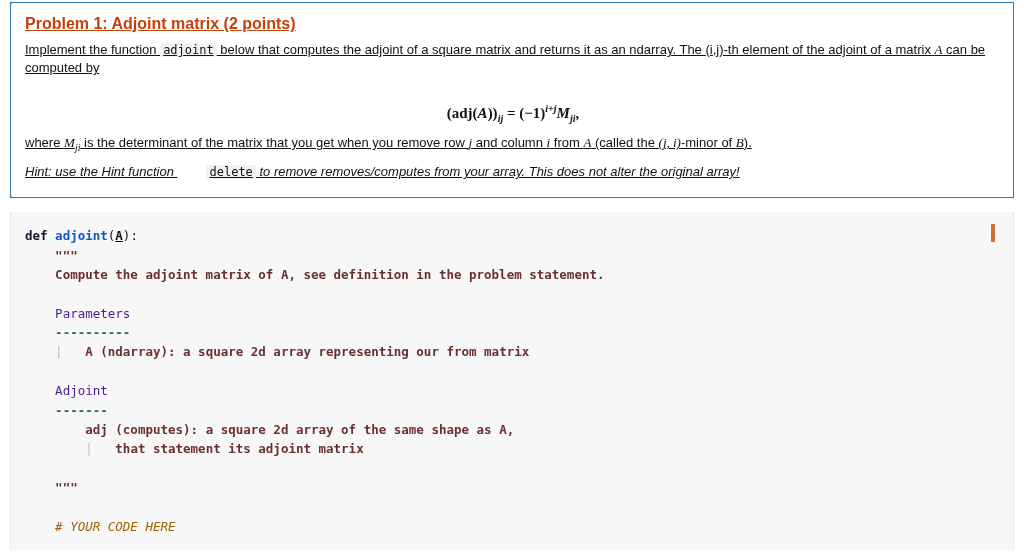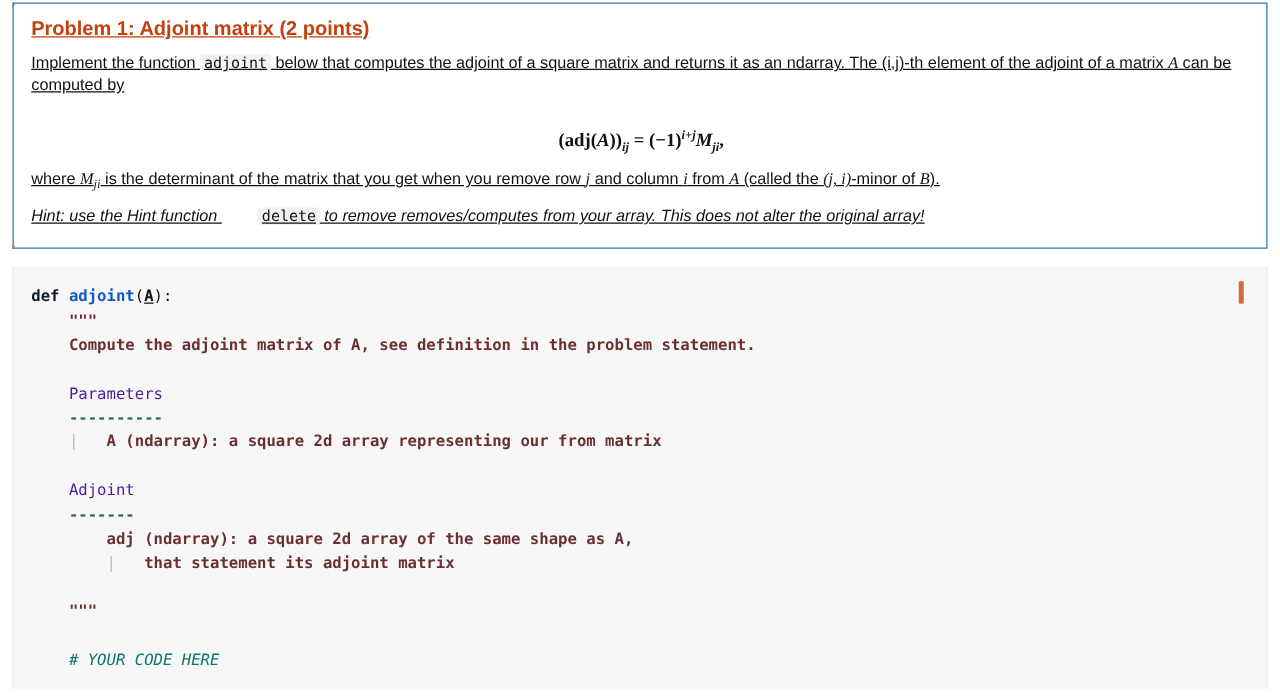--- a/index.html
+++ b/index.html
@@ -105,21 +105,21 @@
       font-family: ui-monospace, SFMono-Regular, Menlo, Consolas, monospace;
       font-size: 12.5px;
       line-height: 1.55;
       white-space: pre;
       overflow: hidden;
     }
     .tok-kw { color: #0f172a; font-weight: 700; }
     .tok-def { color: #1057c8; font-weight: 700; }
     .tok-bold { font-weight: 700; }
     .tok-param { color: #4c1d95; font-weight: 400; }
-    .tok-comment { color: #0f766e; font-style: italic; margin-top: 28px; }
+    .tok-comment { color: #a16207; font-style: italic; margin-top: 28px; }
     .tok-dash { color: #246a5d; font-weight: 700; }
     .tok-bar  { color: #bbb; }
     .tok-doc  { color: #6b2f2f; font-weight:600;}
     .tok-text { color: #6b2f2f; font-weight:700;}
   </style>
 </head>
 <body>
 
 <div class="toolbar">
   <span class="tb-btn">
@@ -185,20 +185,20 @@
 <pre class="code"><span class="tok-kw">def</span> <span class="tok-def">adjoint</span><span>(</span><span class="tok-bold" style="text-decoration:underline;">A</span><span>):</span>
     <span class="tok-doc">"""</span>
     <span class="tok-text">Compute the adjoint matrix of A, see definition in the problem statement.</span>
 
     <span class="tok-param">Parameters</span>
     <span class="tok-dash">----------</span>
     <span class="tok-bar">|</span>   <span class="tok-text">A (ndarray): a square 2d array representing our from matrix</span>
 
     <span class="tok-param">Adjoint</span>
     <span class="tok-dash">-------</span>
-        <span class="tok-text">adj (ndarray): a square 2d array of the same shape as A,</span>
+        <span class="tok-text">adj (computes): a square 2d array of the same shape as A,</span>
         <span class="tok-bar">|</span>   <span class="tok-text">that statement its adjoint matrix</span>
 
     <span class="tok-doc">"""</span>
 
     <span class="tok-comment"># YOUR CODE HERE</span>
 </pre>
 </div>
 
 </body></html>

